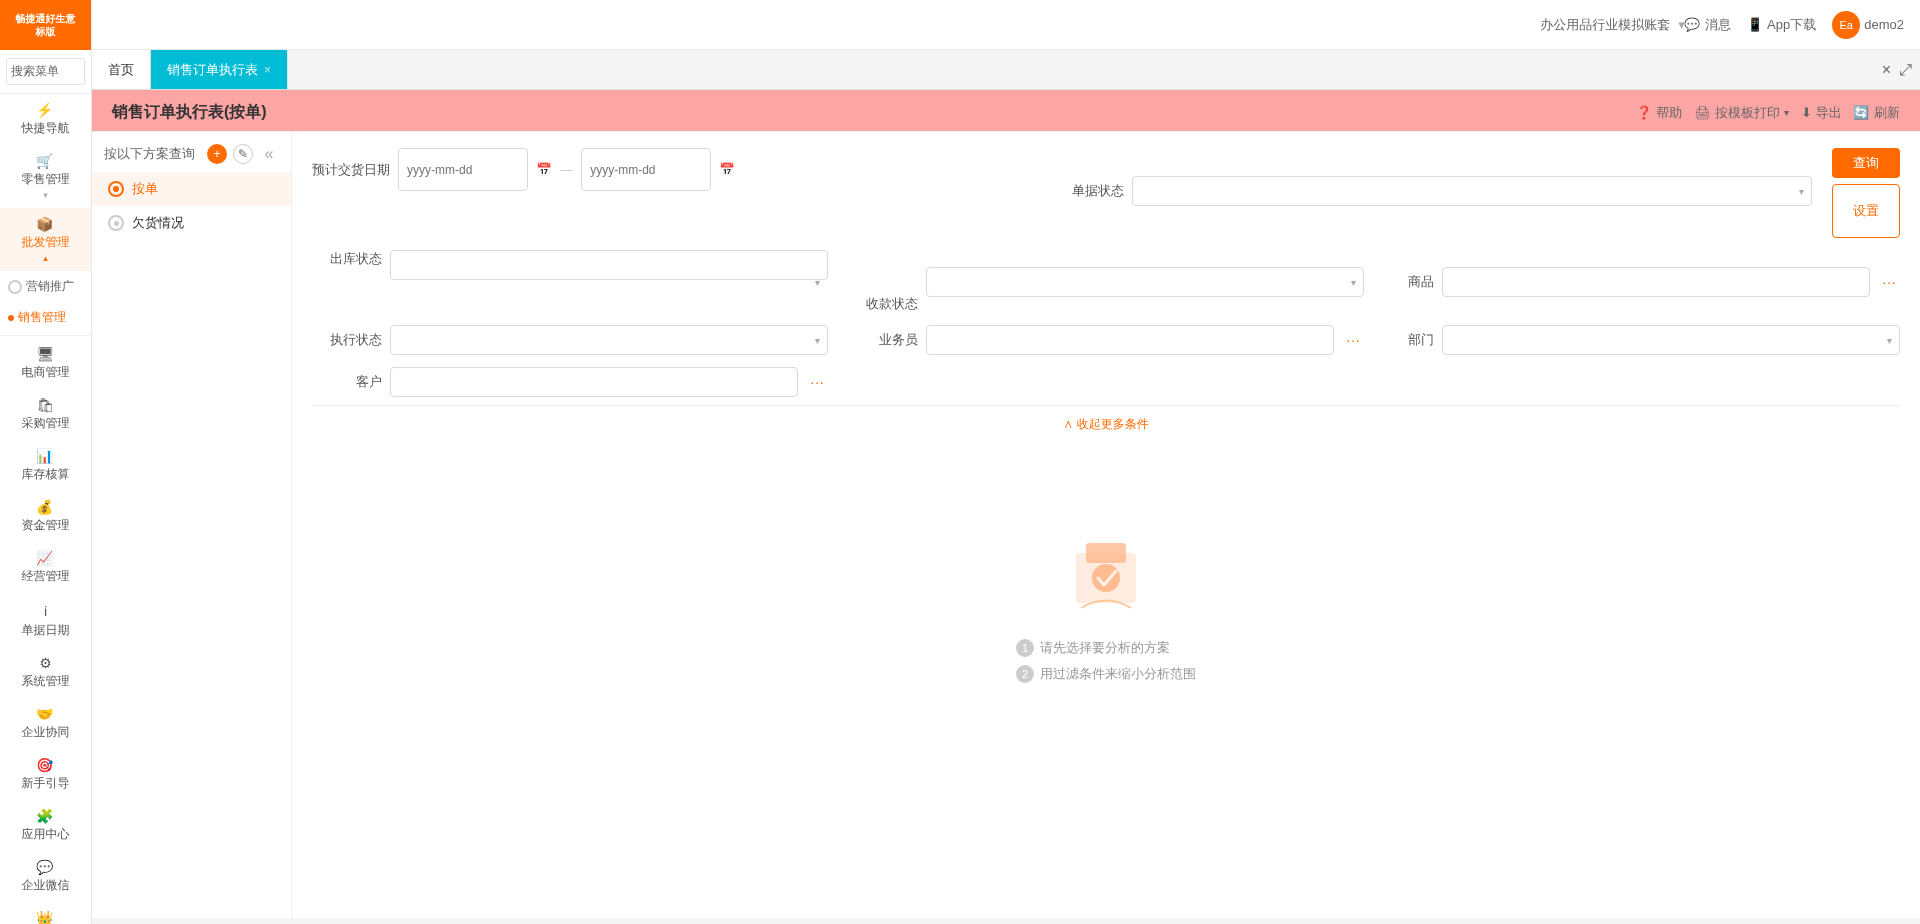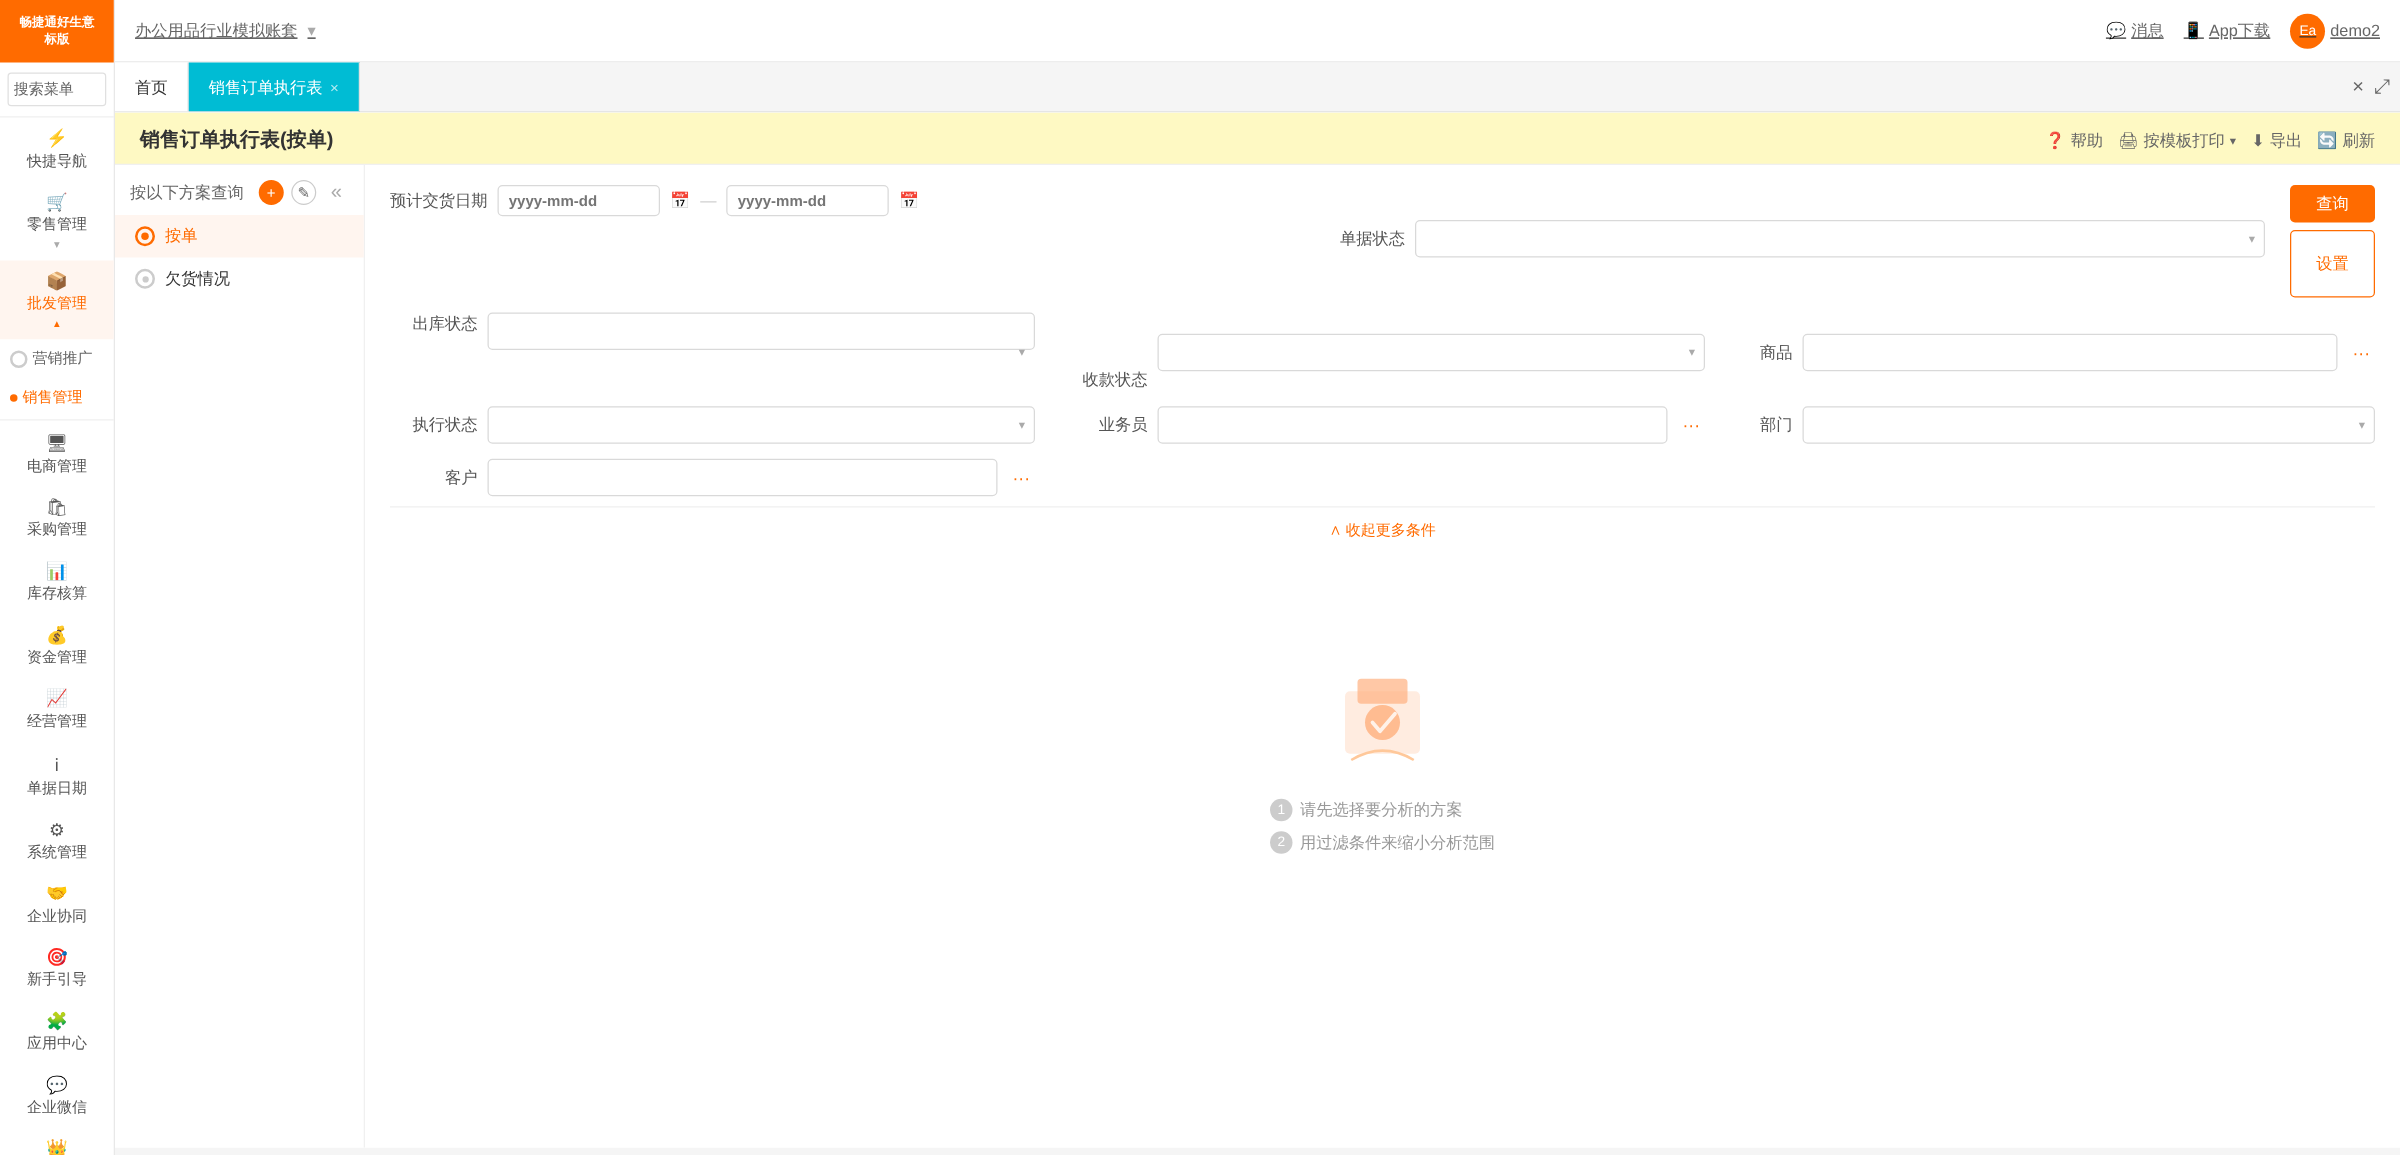--- a/index.html
+++ b/index.html
@@ -17,41 +17,41 @@
     .sidebar-divider { border: none; border-top: 1px solid #f0f0f0; margin: 2px 0; }
     .sidebar-sub-item { padding: 7px 8px; font-size: 12px; color: #666; cursor: pointer; display: flex; align-items: center; gap: 4px; }
     .sidebar-sub-item.active { color: #ff6b00; }
     .sidebar-sub-dot { width: 6px; height: 6px; border-radius: 50%; background: #ff6b00; flex-shrink: 0; }
     .sidebar-sub-circle { width: 14px; height: 14px; border-radius: 50%; border: 2px solid #ccc; flex-shrink: 0; display: flex; align-items: center; justify-content: center; }
 
     
     .main { flex: 1; display: flex; flex-direction: column; height: 924px; overflow: hidden; }
 
     
-    .topbar { height: 50px; background: #fff; border-bottom: 1px solid #e8e8e8; display: flex; align-items: center; justify-content: space-between; padding: 0 16px; text-decoration: underline; }
+    .topbar { height: 50px; background: #fff; border-bottom: 1px solid #e8e8e8; display: flex; align-items: center; justify-content: flex-end; padding: 0 16px; }
     .topbar-left { display: flex; align-items: center; gap: 8px; color: #666; font-size: 13px; }
     .topbar-right { display: flex; align-items: center; gap: 16px; }
     .topbar-right-item { display: flex; align-items: center; gap: 4px; color: #666; font-size: 13px; cursor: pointer; }
     .avatar { width: 28px; height: 28px; border-radius: 50%; background: #ff6b00; display: flex; align-items: center; justify-content: center; color: #fff; font-size: 11px; overflow: hidden; }
 
     
     .tabbar { height: 40px; background: #f5f5f5; border-bottom: 1px solid #e0e0e0; display: flex; align-items: stretch; }
     .tab-item { padding: 0 16px; display: flex; align-items: center; gap: 6px; font-size: 13px; cursor: pointer; border-right: 1px solid #e0e0e0; color: #666; white-space: nowrap; }
     .tab-item.home { background: #fff; color: #333; }
     .tab-item.active { background: #00bcd4; color: #fff; }
     .tab-close { font-size: 12px; cursor: pointer; opacity: 0.7; }
     .tab-actions { margin-left: auto; display: flex; align-items: center; padding: 0 8px; gap: 8px; }
     .tab-action-btn { background: none; border: none; cursor: pointer; color: #666; font-size: 16px; }
 
     
     .content { flex: 1; overflow-y: auto; background: #f5f5f5; }
     .content-inner { padding: 0; background: #fff; }
 
     
-    .page-header { padding: 12px 20px 8px; display: flex; align-items: center; justify-content: space-between; background: #fef9c3; border-bottom: 1px solid #f0f0f0; }
+    .page-header { padding: 12px 20px 8px; display: flex; align-items: center; justify-content: space-between; background: #fca5a5; border-bottom: 1px solid #f0f0f0; }
     .page-title { font-size: 16px; font-weight: bold; color: #333; }
     .page-header-actions { display: flex; align-items: center; gap: 12px; }
     .header-action-btn { display: flex; align-items: center; gap: 4px; font-size: 13px; color: #666; cursor: pointer; background: none; border: none; }
 
     
     .content-body { display: flex; background: #fff; min-height: calc(924px - 50px - 40px - 48px); }
 
     
     .left-panel { width: 200px; border-right: 1px solid #f0f0f0; padding: 12px 0; flex-shrink: 0; }
     .left-panel-header { padding: 0 12px 8px; display: flex; align-items: center; justify-content: space-between; }
@@ -66,21 +66,21 @@
     .left-item-dot { width: 6px; height: 6px; border-radius: 50%; background: #ff6b00; }
     .left-item-circle { width: 16px; height: 16px; border-radius: 50%; border: 2px solid #ccc; display: flex; align-items: center; justify-content: center; flex-shrink: 0; }
     .left-item-inner-dot { width: 5px; height: 5px; border-radius: 50%; background: #ccc; }
 
     
     .right-panel { flex: 1; padding: 16px 20px; }
     .filter-input { border: 1px solid #d9d9d9; border-radius: 4px; height: 30px; padding: 0 8px; font-size: 13px; width: 100%; color: #333; background: #fff; outline: none; }
     .filter-select { border: 1px solid #d9d9d9; border-radius: 4px; height: 30px; padding: 0 8px; font-size: 13px; width: 100%; color: #999; background: #fff; outline: none; appearance: none; cursor: pointer; }
     .filter-select-wrap { position: relative; width: 100%; }
     .filter-select-wrap .arrow { position: absolute; right: 8px; top: 50%; transform: translateY(-50%); color: #aaa; pointer-events: none; font-size: 10px; }
-    .date-input { border: 1px solid #d9d9d9; border-radius: 4px; height: 25px; padding: 0 8px; font-size: 12px; flex: 1; color: #ec4899; background: #fff; outline: none; min-width: 0; font-weight: bold; }
+    .date-input { border: 1px solid #d9d9d9; border-radius: 4px; height: 43px; padding: 0 8px; font-size: 12px; flex: 1; color: #ec4899; background: #fff; outline: none; min-width: 0; }
     .date-sep { color: #ccc; flex-shrink: 0; }
     .date-tab { padding: 2px 8px; font-size: 12px; border-radius: 3px; cursor: pointer; color: #666; border: 1px solid transparent; }
     .date-tab.active { background: #ff6b00; color: #fff; border-color: #ff6b00; }
     .ellipsis-btn { color: #ff6b00; background: none; border: none; cursor: pointer; font-size: 14px; padding: 0 4px; }
     .collapse-btn { text-align: center; padding: 10px; color: #ff6b00; font-size: 12px; cursor: pointer; border-top: 1px solid #f0f0f0; margin-top: 8px; }
 
     
     .query-btn { background: #ff6b00; color: #fff; border: none; border-radius: 4px; padding: 6px 20px; font-size: 13px; cursor: pointer; }
     .settings-btn { background: #fff; color: #ff6b00; border: 1px solid #ff6b00; border-radius: 4px; padding: 17px 20px; font-size: 13px; cursor: pointer; }
     .filter-actions { display: flex; flex-direction: column; gap: 6px; }

